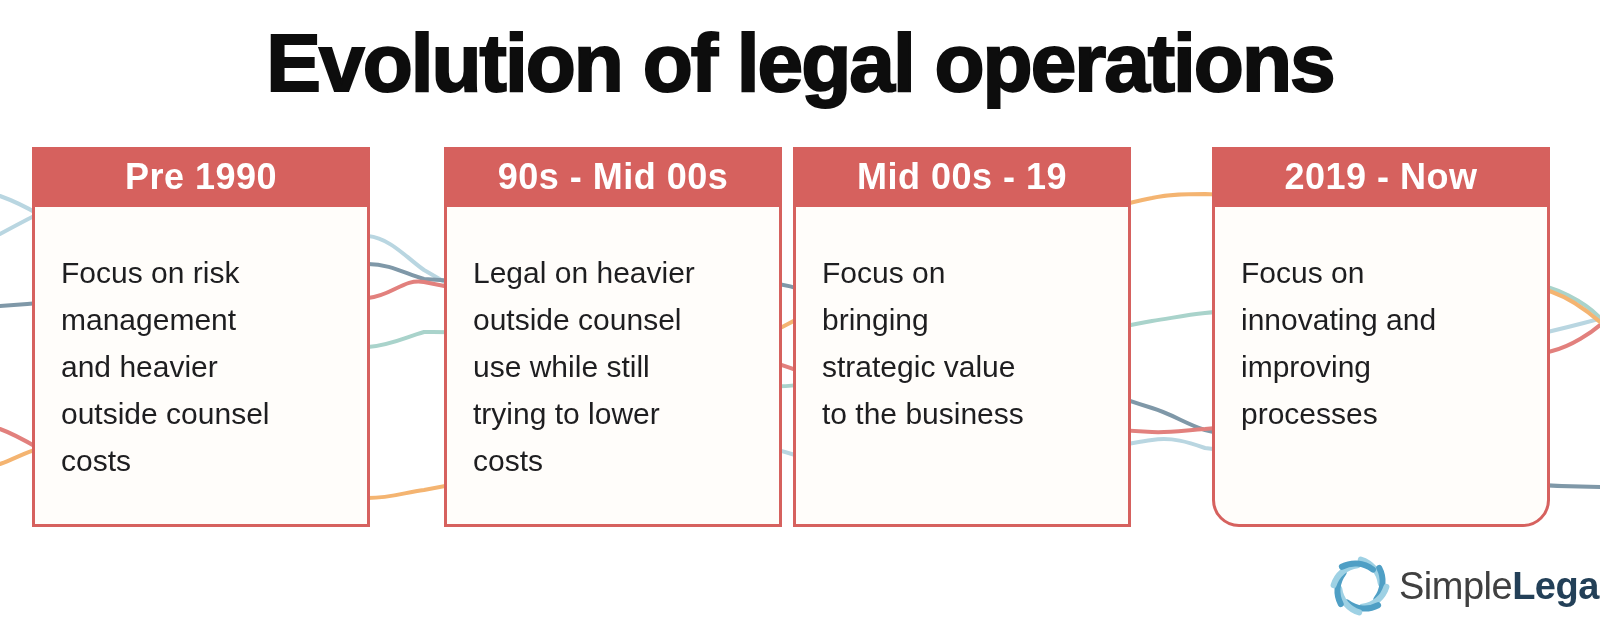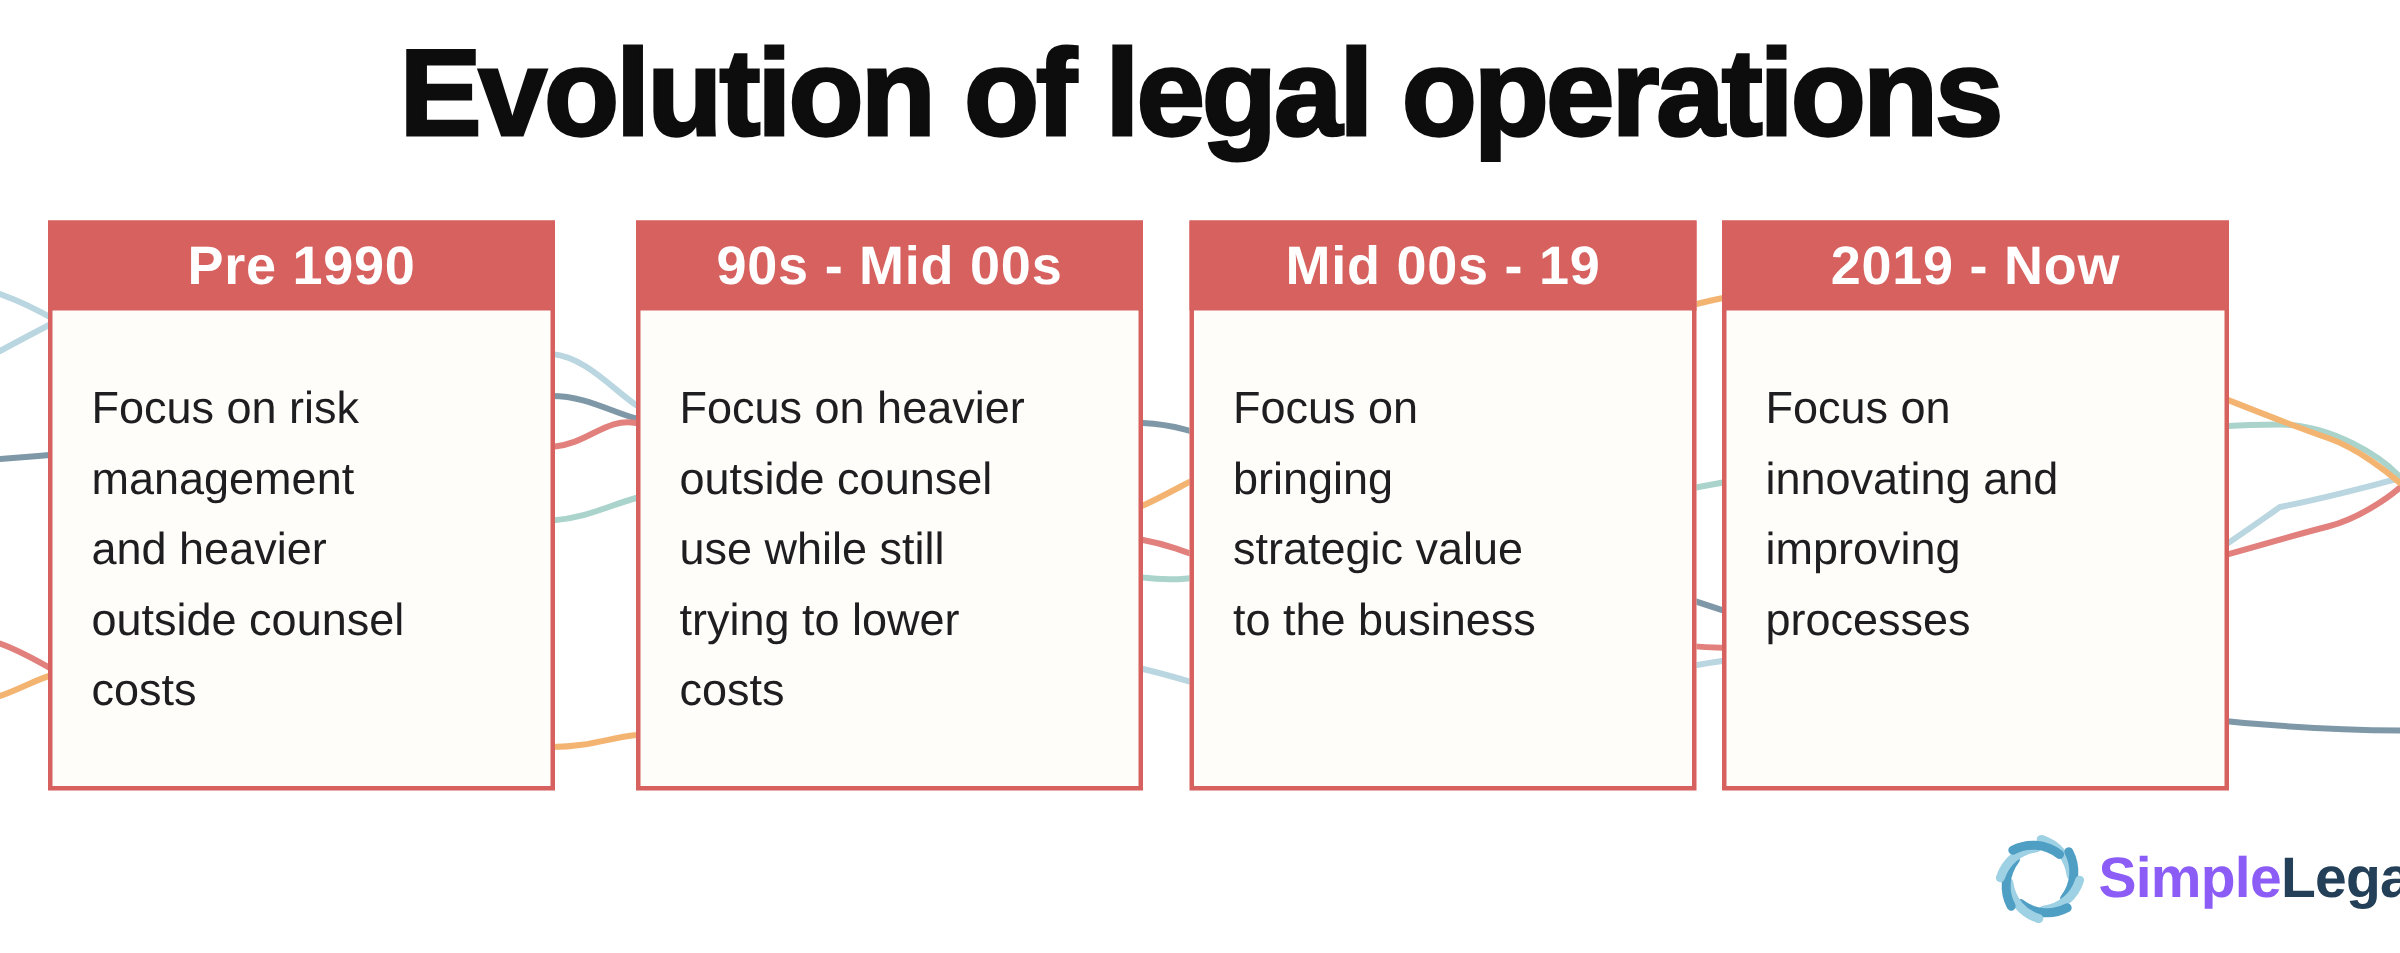--- a/index.html
+++ b/index.html
@@ -27,23 +27,23 @@
   }
   .card{
     position:absolute;
     top:147px;
     width:338px;height:380px;
     box-sizing:border-box;
     background:#fffdfa;
     border:3px solid #d6615e;
   }
   .card-1{left:32px;}
-  .card-2{left:424px;}
+  .card-2{left:444px;}
   .card-3{left:793px;}
-  .card-4{left:1148px;}
+  .card-4{left:1212px;border-radius:27px;}
   .card-header{
     height:60px;
     margin:-3px -3px 0 -3px;
     background:#d6615e;
     color:#ffffff;
     font-size:36px;
     font-weight:700;
     line-height:60px;
     text-align:center;
     letter-spacing:0.5px;
@@ -62,21 +62,21 @@
     align-items:center;
     gap:7px;
   }
   .swirl{width:64px;height:64px;}
   .swirl path{fill:none;stroke-width:7.5;stroke-linecap:round;}
   .logo-text{
     font-size:38px;
     letter-spacing:-0.5px;
     white-space:nowrap;
   }
-  .logo-simple{color:#8b5cf6;font-weight:700;}
+  .logo-simple{color:#404040;font-weight:400;}
   .logo-legal{color:#234058;font-weight:700;}
 </style>
 </head>
 <body>
 
 <div class="canvas">
 
   <svg class="bg-lines" viewBox="0 0 1600 635" aria-hidden="true">
     <path stroke-width="4" d="M0,196 C14,201 26,207 38,214 C150,228 270,230 368,236 C390,238 408,259 424,270 C560,348 660,424 762,446 C784,451 800,457 820,462 C950,480 1060,454 1152,440 C1172,437 1188,442 1205,448 C1340,470 1460,380 1520,338 C1560,330 1590,321 1600,319" stroke="#b9d6e1"></path>
     <path stroke-width="4" d="M0,234 C13,227 26,220 38,214" stroke="#b9d6e1"></path>
@@ -93,21 +93,21 @@
     <div class="card-header">Pre 1990</div>
     <div class="card-body">Focus on risk
 management
 and heavier
 outside counsel
 costs</div>
   </div>
 
   <div class="card card-2">
     <div class="card-header">90s - Mid 00s</div>
-    <div class="card-body">Focus on heavier
+    <div class="card-body">Legal on heavier
 outside counsel
 use while still
 trying to lower
 costs</div>
   </div>
 
   <div class="card card-3">
     <div class="card-header">Mid 00s - 19</div>
     <div class="card-body">Focus on
 bringing

